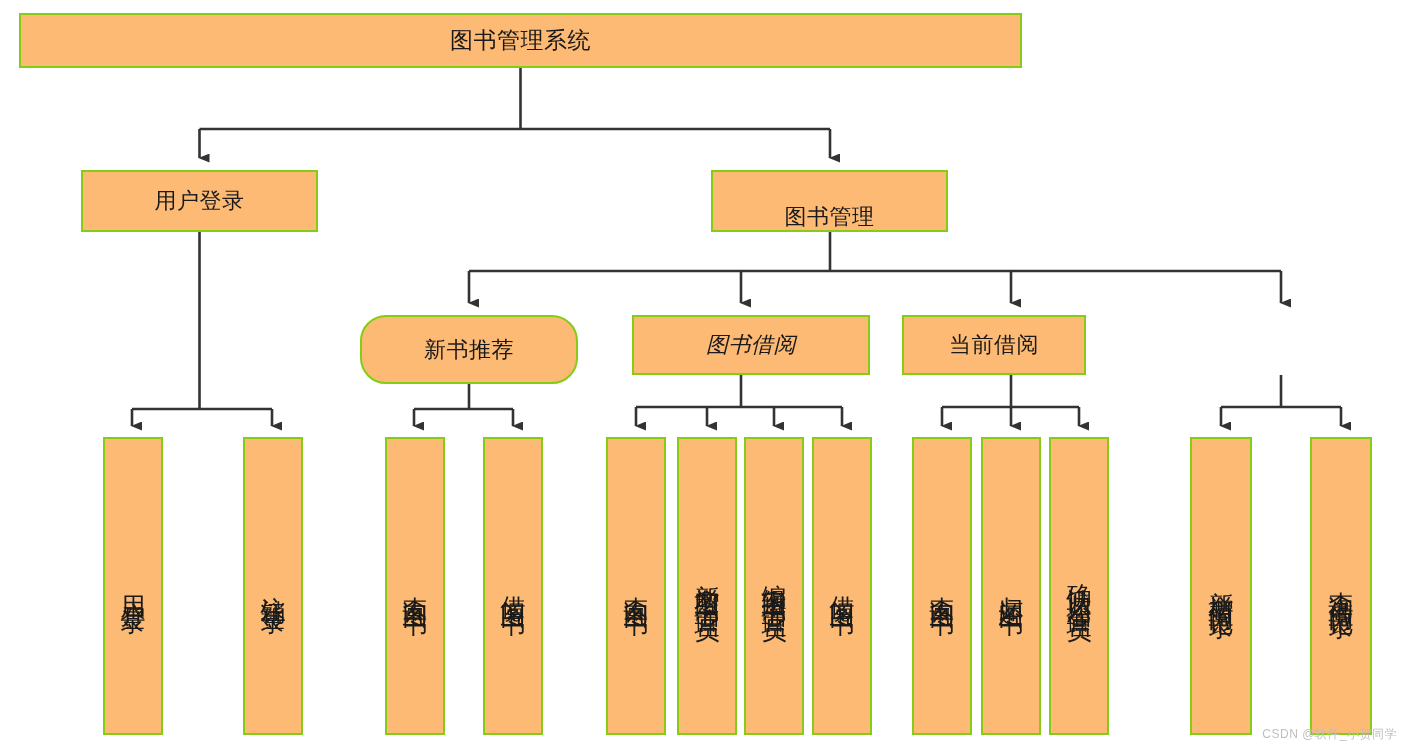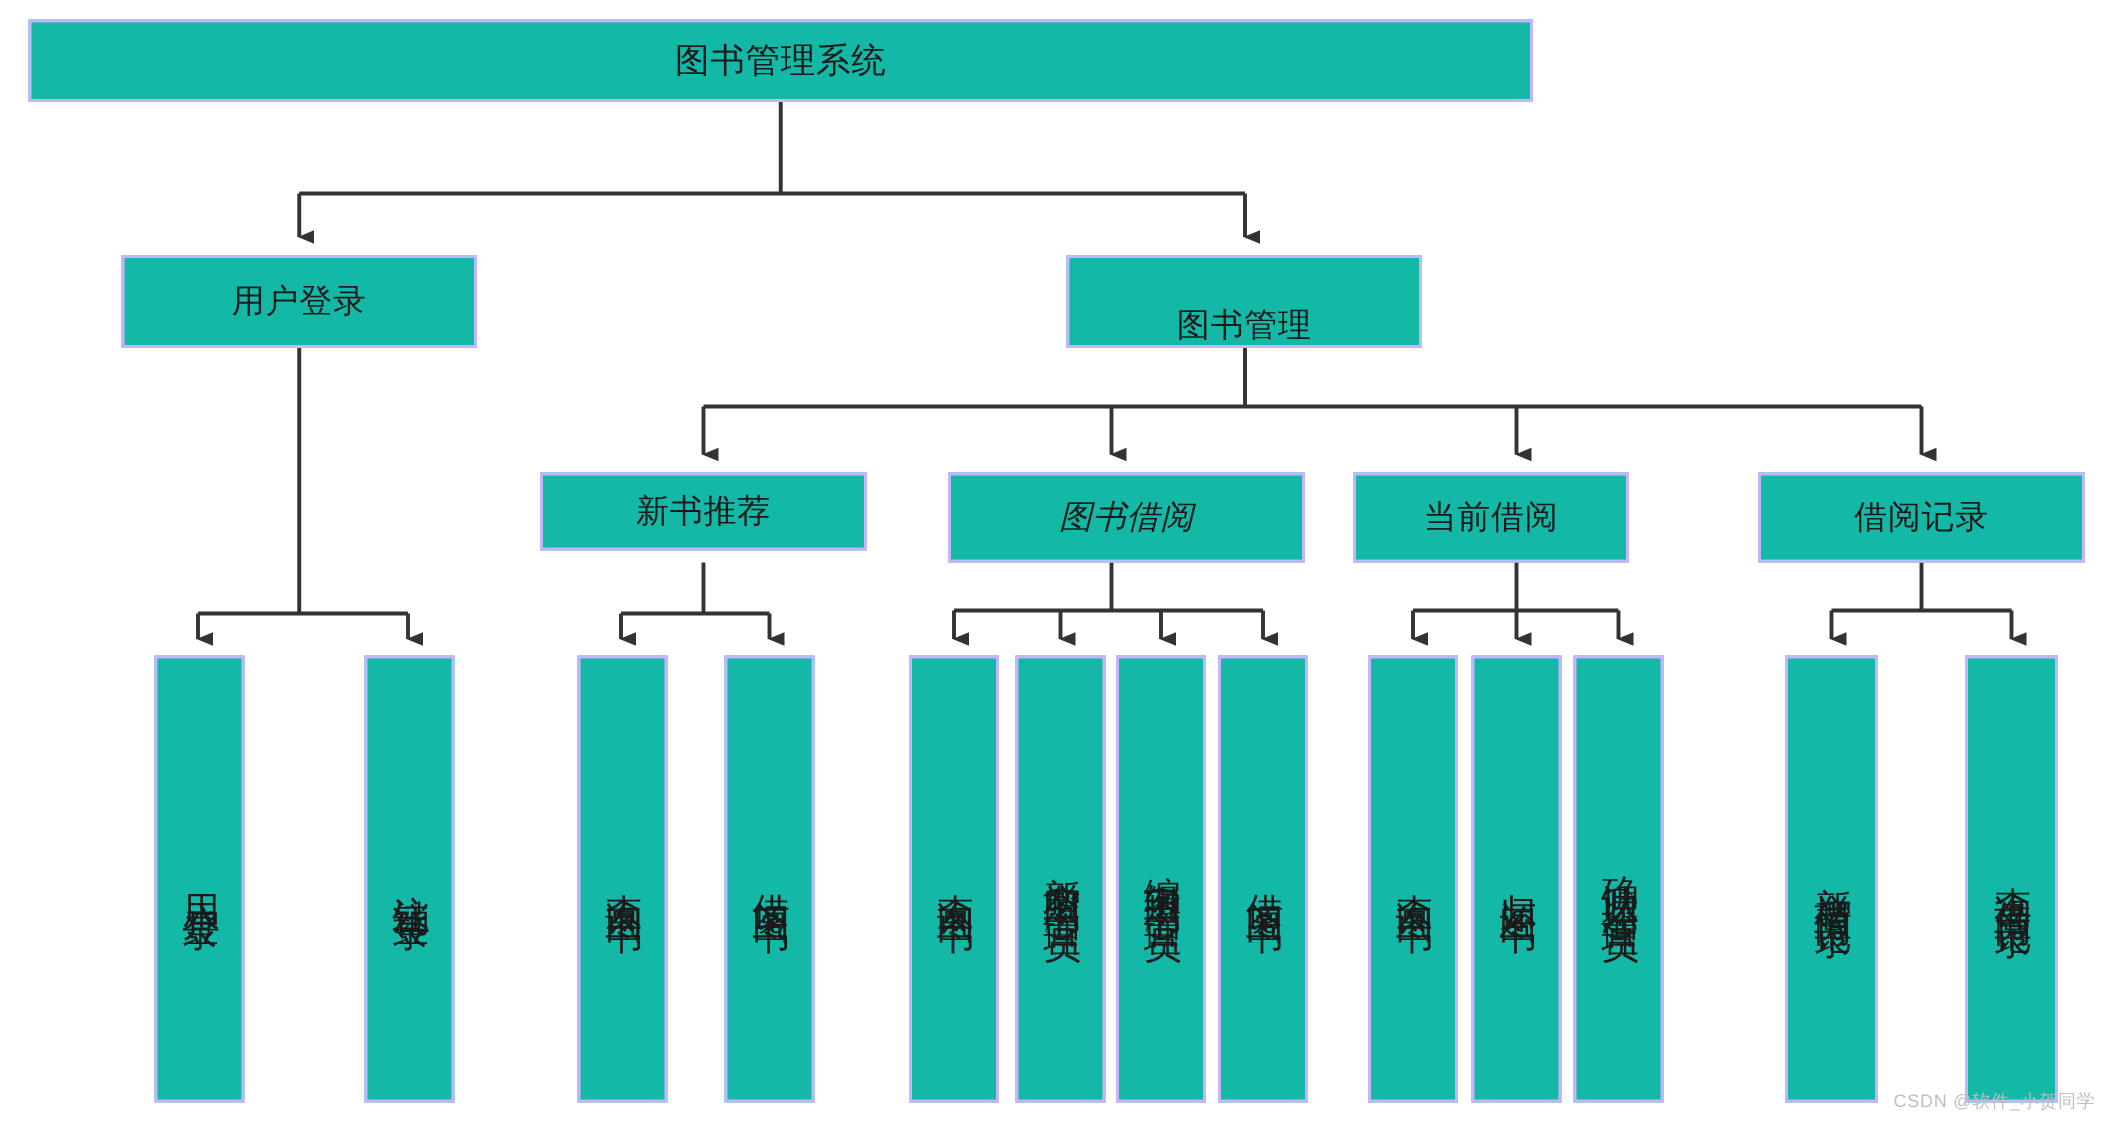--- a/index.html
+++ b/index.html
@@ -9,22 +9,22 @@
     font-family:"Liberation Sans","DejaVu Sans",sans-serif;
     overflow:hidden;
     position:relative;
   }
   #stage{position:absolute;left:0;top:0;width:1405px;height:747px;}
   svg.wires{position:absolute;left:0;top:0;width:1405px;height:747px;pointer-events:none;}
 
   .node{
     position:absolute;
     box-sizing:border-box;
-    background:#14b8a6;
-    border:2px solid #c4b5fd;
+    background:#fdba74;
+    border:2px solid #84cc16;
     display:flex;
     align-items:center;
     justify-content:center;
     color:#1a1a1a;
   }
   .node .lbl{
     display:block;
     text-align:center;
     line-height:1.18;
     letter-spacing:0.5px;
@@ -118,35 +118,32 @@
   </div>
 
   <div class="node h" style="left:81px;top:170px;width:237px;height:62px;">
     <span class="lbl">用户登录</span>
   </div>
 
   <div class="node h" style="left:711px;top:170px;width:237px;height:62px;align-items:flex-end;">
     <span class="lbl">图书管理</span>
   </div>
 
-  <div class="node h" style="left:360px;top:315px;width:218px;height:52px;">
+  <div class="node h" style="left:360px;top:315px;width:218px;height:69px;border-radius:26px;">
     <span class="lbl">新书推荐</span>
   </div>
 
   <div class="node h" style="left:632px;top:315px;width:238px;height:60px;font-style:italic;">
     <span class="lbl">图书借阅</span>
   </div>
 
   <div class="node h" style="left:902px;top:315px;width:184px;height:60px;">
     <span class="lbl">当前借阅</span>
   </div>
 
-  <div class="node h" style="left:1172px;top:315px;width:218px;height:60px;">
-    <span class="lbl">借阅记录</span>
-  </div>
 
   <div class="node v" style="left:103px;top:437px;width:60px;height:298px;">
     <span class="lbl">用户登录</span>
   </div>
   <div class="node v" style="left:243px;top:437px;width:60px;height:298px;">
     <span class="lbl">注销登录</span>
   </div>
 
   <div class="node v" style="left:385px;top:437px;width:60px;height:298px;">
     <span class="lbl">查询图书</span>

